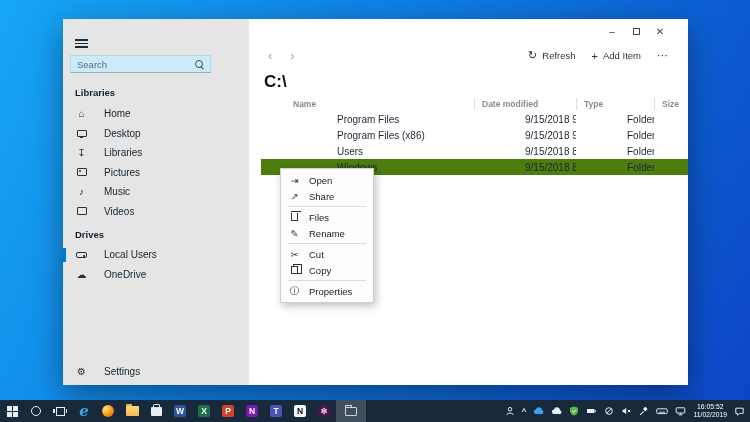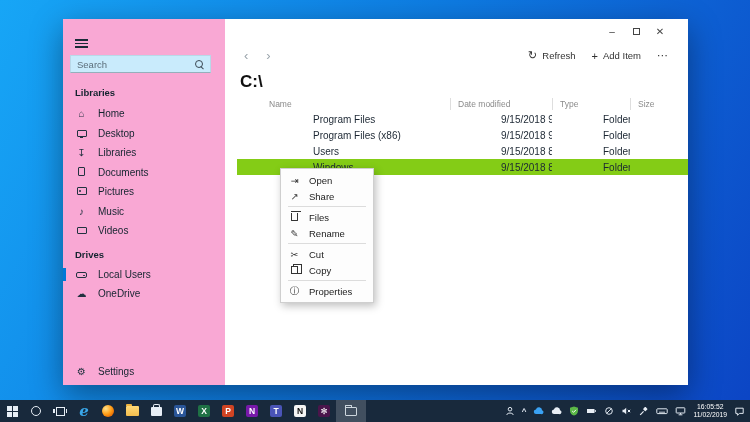--- a/index.html
+++ b/index.html
@@ -7,39 +7,39 @@
   body { font-family:"Liberation Sans","DejaVu Sans",sans-serif; }
 
   .desktop { position:relative; width:750px; height:422px;
     background:linear-gradient(118deg,#17a6f6 0%,#0e7ce2 45%,#0c44c4 100%); }
 
   
   .window { position:absolute; left:63px; top:19px; width:625px; height:366px;
     background:#fff; box-shadow:0 10px 30px rgba(0,0,0,.38); display:flex; }
 
   
-  .sidebar { position:relative; width:162px; height:100%; background:#f9a8d4; flex:none; }
+  .sidebar { position:relative; width:186px; height:100%; background:#e5e5e5; flex:none; }
   .hamburger { position:absolute; left:12px; top:20px; width:13px; height:9px; cursor:pointer; }
   .hamburger i { display:block; height:1.5px; background:#1b2b38; margin-bottom:2px; }
   .searchbox { position:absolute; left:7px; top:36px; width:141px; height:18px;
     background:#c9ebfc; border:1px solid rgba(0,0,0,.08); border-bottom-color:rgba(0,0,0,.25);
     display:flex; align-items:center; padding:0 6px; }
   .searchbox .ph { flex:1; font-size:9.5px; color:#5c6e7a; }
   .mag { position:relative; width:9px; height:9px; }
   .mag::before { content:""; position:absolute; left:0; top:0; width:6px; height:6px;
     border:1.2px solid #3c4a55; border-radius:50%; }
   .mag::after { content:""; position:absolute; left:6px; top:6px; width:3.5px; height:1.2px;
     background:#3c4a55; transform:rotate(45deg); transform-origin:0 0; }
   .sec-label { margin:0; padding:0 0 0 12px; font-size:9.5px; font-weight:bold; color:#14242f; }
   .side-list { position:absolute; left:0; top:62px; right:0; }
   .lbl-first { padding-top:6px; padding-bottom:6px; }
   .side-item { position:relative; height:19.5px; display:flex; align-items:center;
     padding-left:12px; cursor:pointer; color:#14242f; }
   .side-item .ic { width:13px; text-align:center; font-size:10px; color:#223240; flex:none; }
-  .side-item .txt { font-size:10px; margin-left:10px; }
+  .side-item .txt { font-size:10px; margin-left:16px; }
   .side-item.selected::before { content:""; position:absolute; left:0; top:3px; bottom:3px;
     width:2.5px; background:#0078d7; }
   .lbl-drives { padding-top:8px; padding-bottom:5px; }
   .settings-item { position:absolute; left:0; bottom:4px; right:0; }
 
   
   .shape { position:relative; display:inline-block; }
   .icn-monitor { width:10px; height:7px; border:1.1px solid #223240; border-radius:1px; }
   .icn-monitor::after { content:""; position:absolute; left:2.5px; bottom:-2.5px; width:3px; height:1.2px; background:#223240; }
   .icn-page { width:7px; height:9px; border:1.1px solid #223240; border-radius:1px; }
@@ -60,25 +60,25 @@
   .navrow { position:absolute; left:19px; top:30px; display:flex; gap:18px; }
   .nav-arrow { font-size:13px; color:#9aa4ab; cursor:pointer; line-height:14px; }
   .toolbar { position:absolute; right:20px; top:30px; display:flex; align-items:center; gap:16px; }
   .tool-btn { display:flex; align-items:center; gap:5px; font-size:9.5px; color:#333; cursor:pointer; }
   .tool-btn .tico { font-size:11px; color:#333; }
   .path-title { position:absolute; left:15px; top:53px; font-size:17px; font-weight:bold; color:#111; }
 
   .table { position:absolute; left:12px; right:0; top:78px; }
   .trow { display:grid; grid-template-columns:25px 188px 102px 78px 1fr; align-items:center; }
   .thead { height:14px; color:#8b8b8b; font-size:8.5px; }
-  .thead .cell { padding-left:7px; height:12px; line-height:12px; }
+  .thead .cell { padding-left:7px; height:12px; line-height:12px;font-weight:bold; }
   .thead .c-date,.thead .c-type,.thead .c-size { border-left:1px solid #dedede; }
   .frow { height:16px; font-size:10px; color:#1c2733; cursor:default; }
   .frow .cell { padding-left:7px; white-space:nowrap; overflow:hidden;margin-left:44px; }
-  .frow.selected { background:#84cc16; }
+  .frow.selected { background:#4d7c0f; }
   .fold { width:11px; height:8px; background:linear-gradient(#fede8e,#f8cf6d); border-radius:1px;
     position:relative; margin-left:10px; }
   .fold::before { content:""; position:absolute; left:0; top:-2px; width:5px; height:2px;
     background:#f3c35c; border-radius:1px 1px 0 0; }
 
   
   .ctx { position:absolute; left:280px; top:168px; width:94px; background:#fdfdfd;
     border:1px solid #cfcfcf; box-shadow:2px 3px 8px rgba(0,0,0,.25); padding:3px 0; z-index:30; }
   .ctx-item { height:16px; display:flex; align-items:center; padding-left:8px; gap:9px;
     font-size:9.5px; color:#222; cursor:pointer; }
@@ -155,24 +155,20 @@
         </div>
         <div class="side-item">
           <span class="ic"><span class="shape icn-monitor"></span></span>
           <span class="txt">Desktop</span>
         </div>
         <div class="side-item">
           <span class="ic">↧</span>
           <span class="txt">Libraries</span>
         </div>
         <div class="side-item">
-          <span class="ic"><span class="shape icn-page"></span></span>
-          <span class="txt">Documents</span>
-        </div>
-        <div class="side-item">
           <span class="ic"><span class="shape icn-picture"></span></span>
           <span class="txt">Pictures</span>
         </div>
         <div class="side-item">
           <span class="ic">♪</span>
           <span class="txt">Music</span>
         </div>
         <div class="side-item">
           <span class="ic"><span class="shape icn-video"></span></span>
           <span class="txt">Videos</span>

